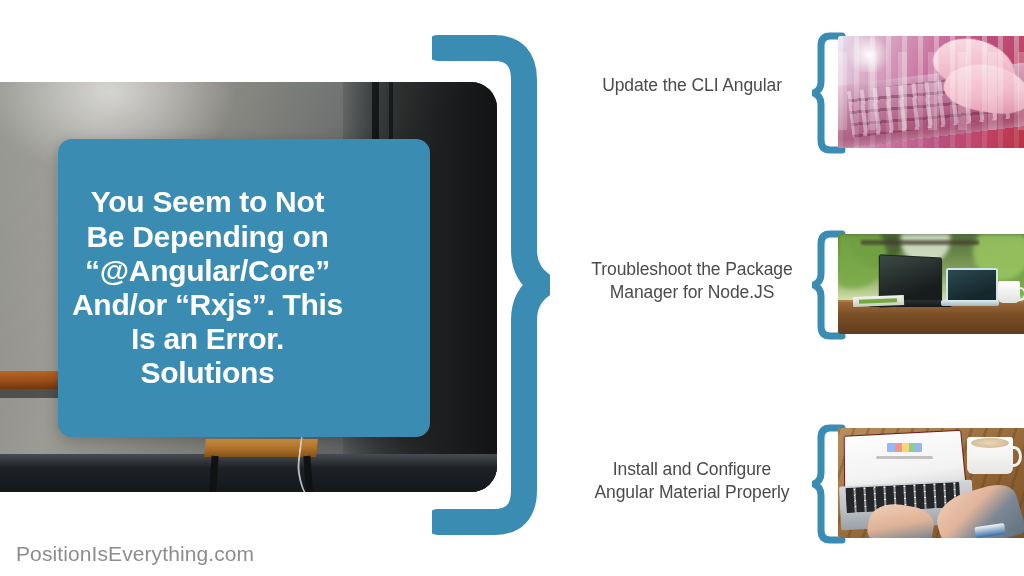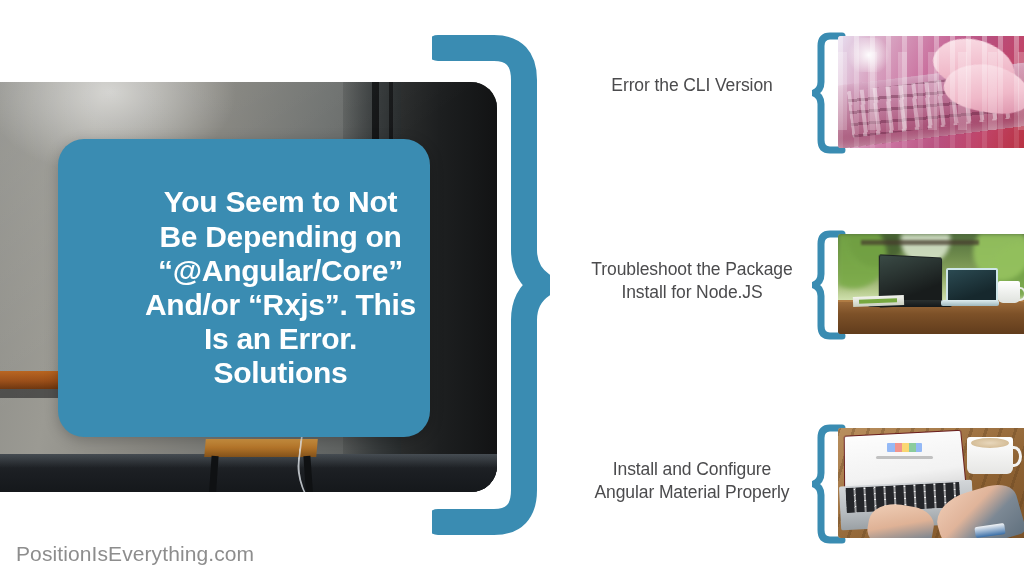--- a/index.html
+++ b/index.html
@@ -97,23 +97,23 @@
     background:linear-gradient(145deg,rgba(255,255,255,.10) 0%,rgba(255,255,255,0) 45%);
     pointer-events:none;
   }
 
   
   .title-card{
     position:absolute;
     left:58px;top:139px;
     width:372px;height:298px;
     background:#3a8cb2;
-    border-radius:26px;
+    border-radius:14px;
     box-shadow:0 3px 14px rgba(0,0,0,.22);
-    display:flex;align-items:center;justify-content:flex-end;
+    display:flex;align-items:center;justify-content:flex-start;
   }
   .title-card .title-text{
     color:#ffffff;
     font-weight:bold;
     font-size:30px;
     line-height:1.14;
     text-align:center;
     letter-spacing:-0.3px;
     padding:0 14px;
     white-space:pre-line;
@@ -403,42 +403,42 @@
                V216
                Q92 239 110 251
                Q92 263 92 286
                V456
                Q92 488 62 488
                H6" fill="none" stroke="#3a8cb2" stroke-width="26" stroke-linecap="round" stroke-linejoin="round"></path>
     </svg>
   </div>
 
   <div class="row row-1">
-    <div class="row-label">Error the CLI Version</div>
+    <div class="row-label">Update the CLI Angular</div>
     <div class="row-brace">
       <svg viewBox="0 0 34 130" preserveAspectRatio="none" xmlns="http://www.w3.org/2000/svg" aria-hidden="true">
         <path d="M30 8 H18 Q9 8 9 18 V54 Q9 62 2 65 Q9 68 9 76 V112 Q9 122 18 122 H30" fill="none" stroke="#3a8cb2" stroke-width="7" stroke-linecap="round" stroke-linejoin="round"></path>
       </svg>
     </div>
     <div class="thumb">
       <div class="thumb-keyboard">
         <div class="kb-board"></div>
         <div class="kb-keys"></div>
         <div class="hand hand-a"></div>
         <div class="hand hand-b"></div>
         <div class="kb-bars2"></div>
         <div class="kb-bars"></div>
         <div class="glow"></div>
       </div>
     </div>
   </div>
 
   <div class="row row-2">
     <div class="row-label">Troubleshoot the Package
-Install for Node.JS</div>
+Manager for Node.JS</div>
     <div class="row-brace">
       <svg viewBox="0 0 34 118" preserveAspectRatio="none" xmlns="http://www.w3.org/2000/svg" aria-hidden="true">
         <path d="M30 8 H18 Q9 8 9 18 V48 Q9 56 2 59 Q9 62 9 70 V100 Q9 110 18 110 H30" fill="none" stroke="#3a8cb2" stroke-width="7" stroke-linecap="round" stroke-linejoin="round"></path>
       </svg>
     </div>
     <div class="thumb">
       <div class="thumb-desk">
         <div class="foliage"></div>
         <div class="rail"></div>
         <div class="table-edge"></div>

